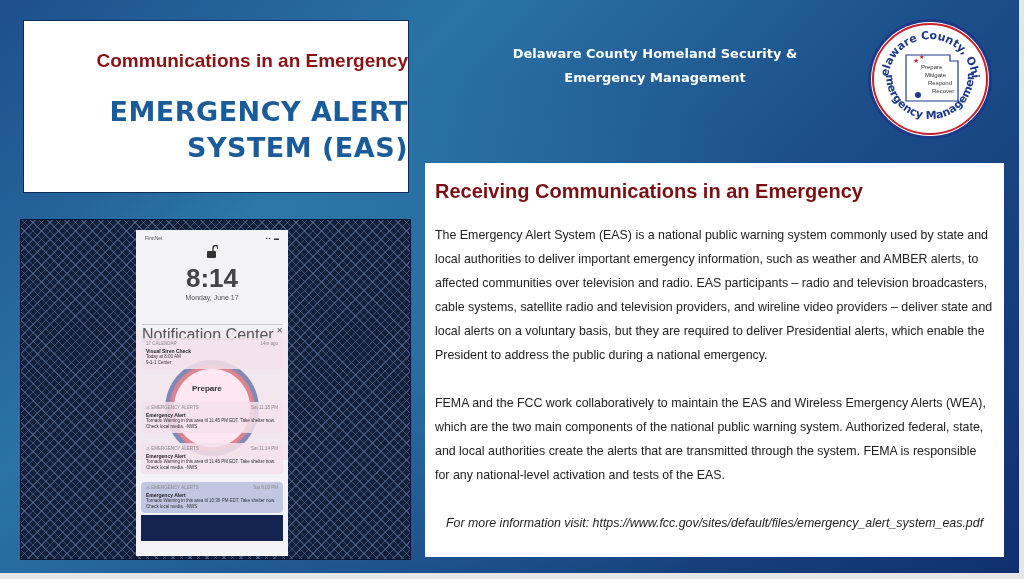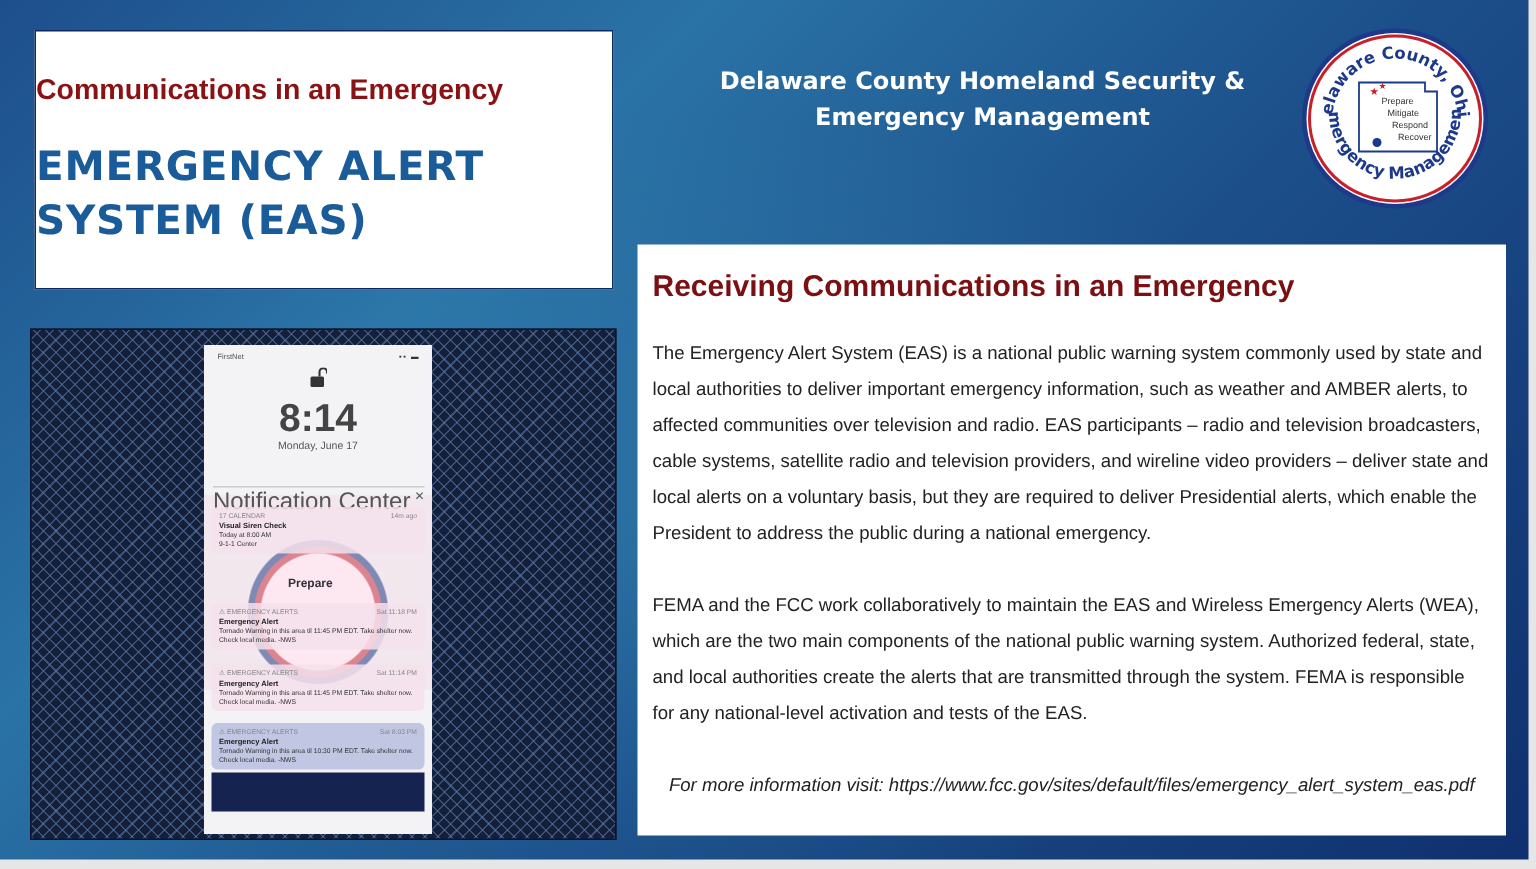--- a/index.html
+++ b/index.html
@@ -10,32 +10,32 @@
     overflow: hidden;
   }
   .slide::after {
     content: ""; position: absolute; inset: 0;
     background: radial-gradient(ellipse at 45% 60%, rgba(60,150,190,0.35) 0%, rgba(0,0,0,0) 55%);
     pointer-events: none;
   }
   .title-box {
     position: absolute; left: 23px; top: 20px; width: 386px; height: 173px;
     background: #ffffff; border: 1px solid #0e2a5c; box-sizing: border-box; z-index: 2;
-    text-align: left;
+    text-align: right;
   }
   .title-box .subtitle {
     margin-top: 29px; font-size: 19px; font-weight: bold; color: #8b1214;
   }
   .title-box .main-title {
     margin-top: 22px; font-family: "DejaVu Sans", sans-serif; font-size: 27px; font-weight: bold;
     color: #1a5c99; line-height: 36px; letter-spacing: 0.5px;
   }
   .org-name {
     position: absolute; left: 445px; top: 42px; width: 420px; text-align: center; z-index: 2;
-    font-family: "DejaVu Sans", sans-serif; font-weight: bold; font-size: 16px; color: #ffffff; line-height: 24px;
+    font-family: "DejaVu Sans", sans-serif; font-weight: bold; font-size: 13px; color: #ffffff; line-height: 24px;
   }
   .logo {
     position: absolute; left: 866px; top: 17px; width: 128px; height: 124px; z-index: 2;
   }
   .photo-panel {
     position: absolute; left: 20px; top: 219px; width: 391px; height: 341px; z-index: 2;
     background-color: #14203a;
     background-image:
       repeating-linear-gradient(45deg, rgba(90,120,170,0.55) 0 1px, transparent 1px 6px),
       repeating-linear-gradient(-45deg, rgba(90,120,170,0.55) 0 1px, transparent 1px 6px);

